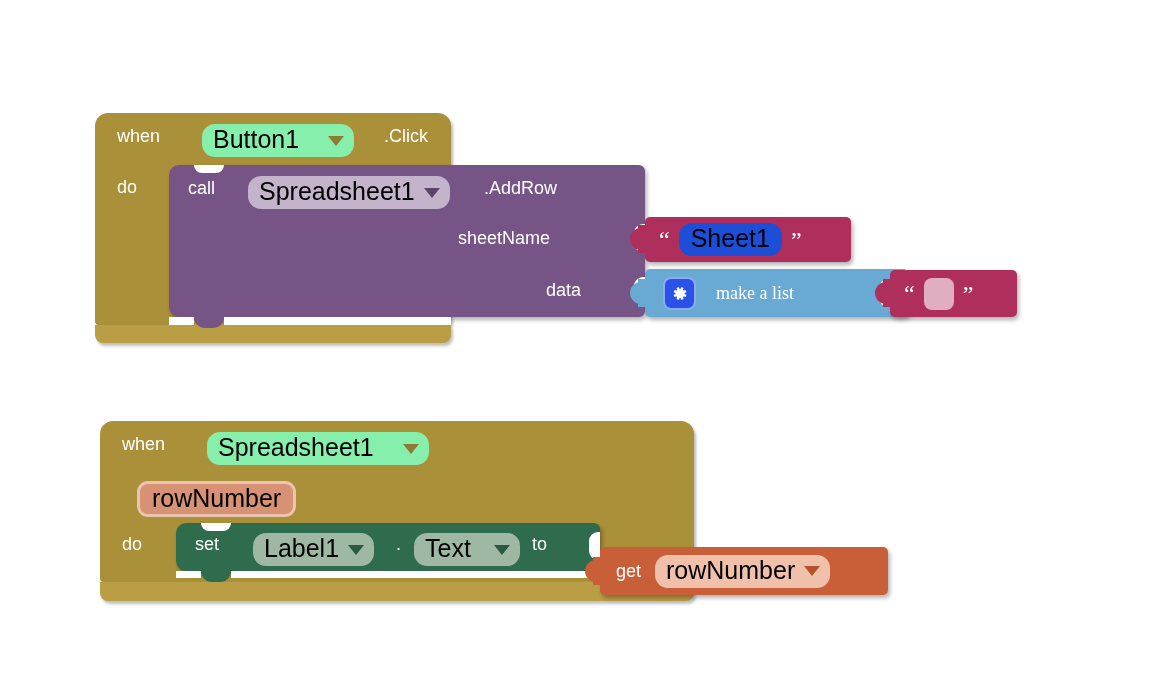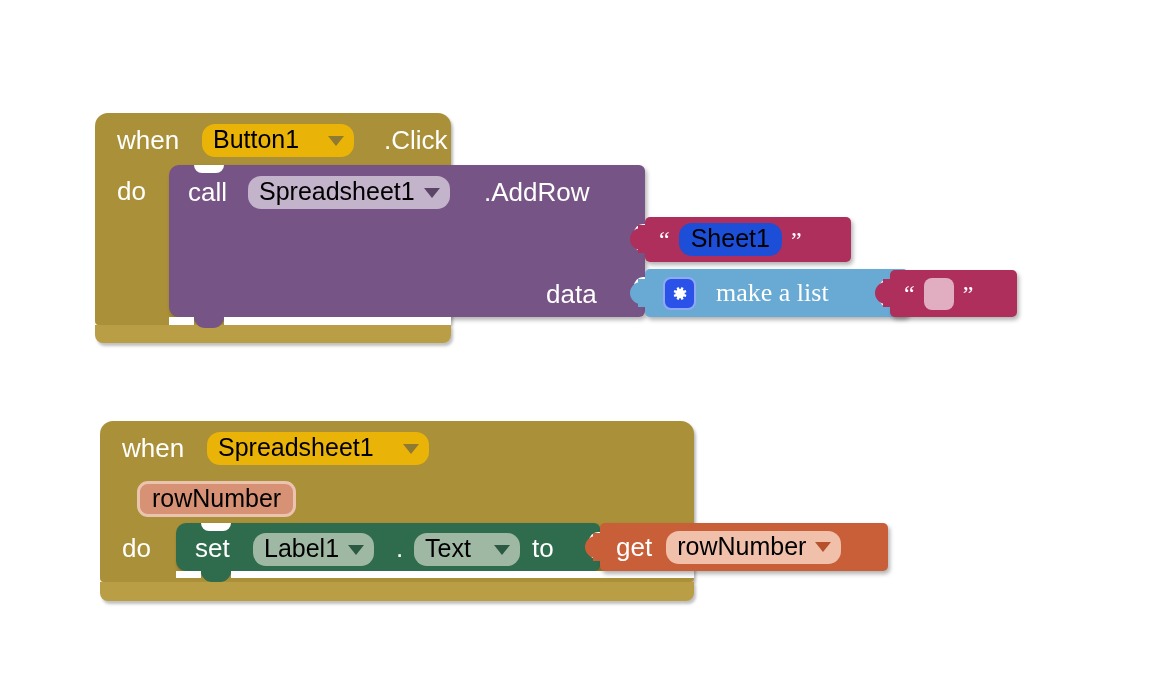--- a/index.html
+++ b/index.html
@@ -17,21 +17,21 @@
     -webkit-font-smoothing: antialiased;
   }
 
   .canvas {
     position: absolute;
     inset: 0;
   }
 
   
   .lbl {
-    font-size: 26px;
+    font-size: 18px;
     line-height: 1;
     color: #ffffff;
     white-space: nowrap;
     user-select: none;
   }
 
   
   .pill {
     display: inline-flex;
     align-items: center;
@@ -49,21 +49,21 @@
   .caret {
     width: 0; height: 0;
     border-left: 8px solid transparent;
     border-right: 8px solid transparent;
     border-top: 10px solid #000;
     opacity: .55;
     margin-top: 2px;
   }
 
   
-  .pill-gold   { background: #eab308; gap: 29px; }
+  .pill-gold   { background: #86efac; gap: 29px; }
   .pill-gold .caret { border-top-color: #8E7A33; opacity: 1; }
   .pill-purple { background: #C3B4CC; }
   .pill-purple .caret { border-top-color: #5C4468; opacity: 1; }
   .pill-green  { background: #9FB8A4; }
   .pill-green .caret { border-top-color: #2C5942; opacity: 1; }
   .pill-orange { background: #F0C0AA; }
   .pill-orange .caret { border-top-color: #B5522C; opacity: 1; }
   .pill-pink   { background: #1d4ed8; }
 
   
@@ -108,21 +108,21 @@
   
   .val {
     position: absolute;
     border-radius: 5px;
     box-shadow: 2px 3px 4px rgba(0,0,0,.30);
     display: flex;
     align-items: center;
   }
   .val-crimson { background: #AE2E5C; }
   .val-blue    { background: #69AAD4; font-family: Liberation Serif, serif; }
-  .val-orange  { background: #C95F39; }
+  .val-orange  { background: #C95F39; margin-top: 24px; }
 
   
   .plug {
     position: absolute;
     left: -15px;
     width: 17px;
     height: 28px;
   }
   .plug::before {
     content: "";
@@ -231,20 +231,21 @@
 
   <div class="lbl" style="position:absolute; left:188px; top:179px;">call</div>
 
   <div class="pill pill-purple" style="position:absolute; left:248px; top:176px;">
     <span class="ptxt">Spreadsheet1</span>
     <span class="caret"></span>
   </div>
 
   <div class="lbl" style="position:absolute; left:484px; top:179px;">.AddRow</div>
 
+  <div class="lbl" style="position:absolute; left:458px; top:229px;">sheetName</div>
 
   <div class="lbl" style="position:absolute; left:546px; top:281px;">data</div>
 
   <div class="socket" style="left:634px; top:224px;"></div>
   <div class="socket" style="left:634px; top:277px;"></div>
 
   <div class="val val-crimson" style="left:645px; top:217px; width:192px; height:45px; padding-left:14px;">
     <span class="plug plug-crimson" style="top:8px;">
         <span class="plug-bridge"></span>
         <span class="plug-shape"></span>

